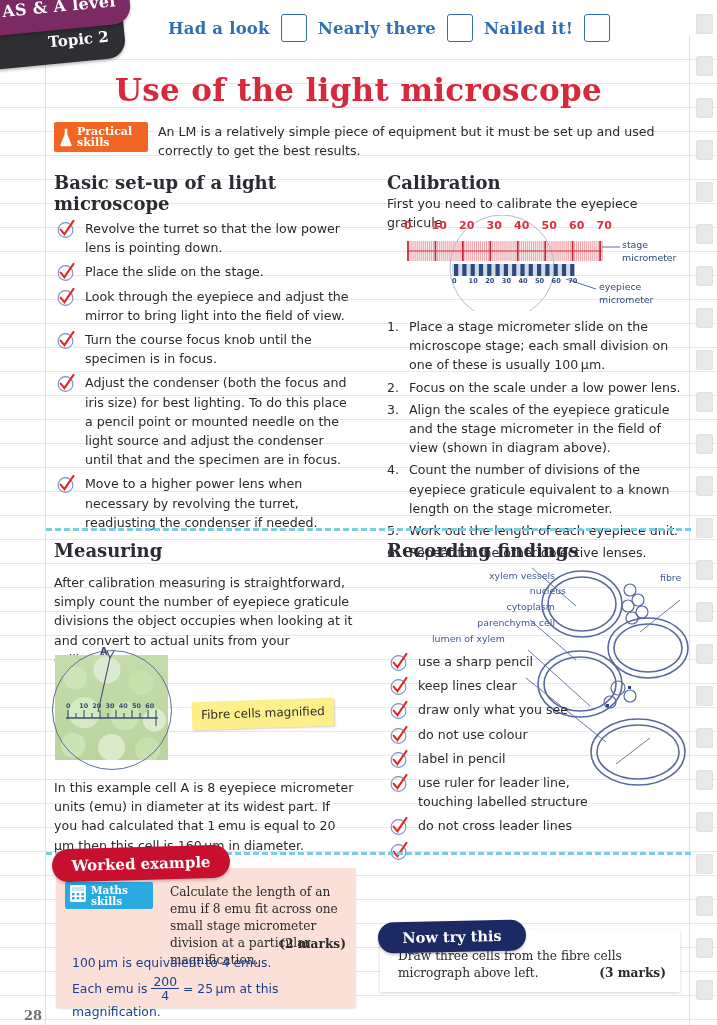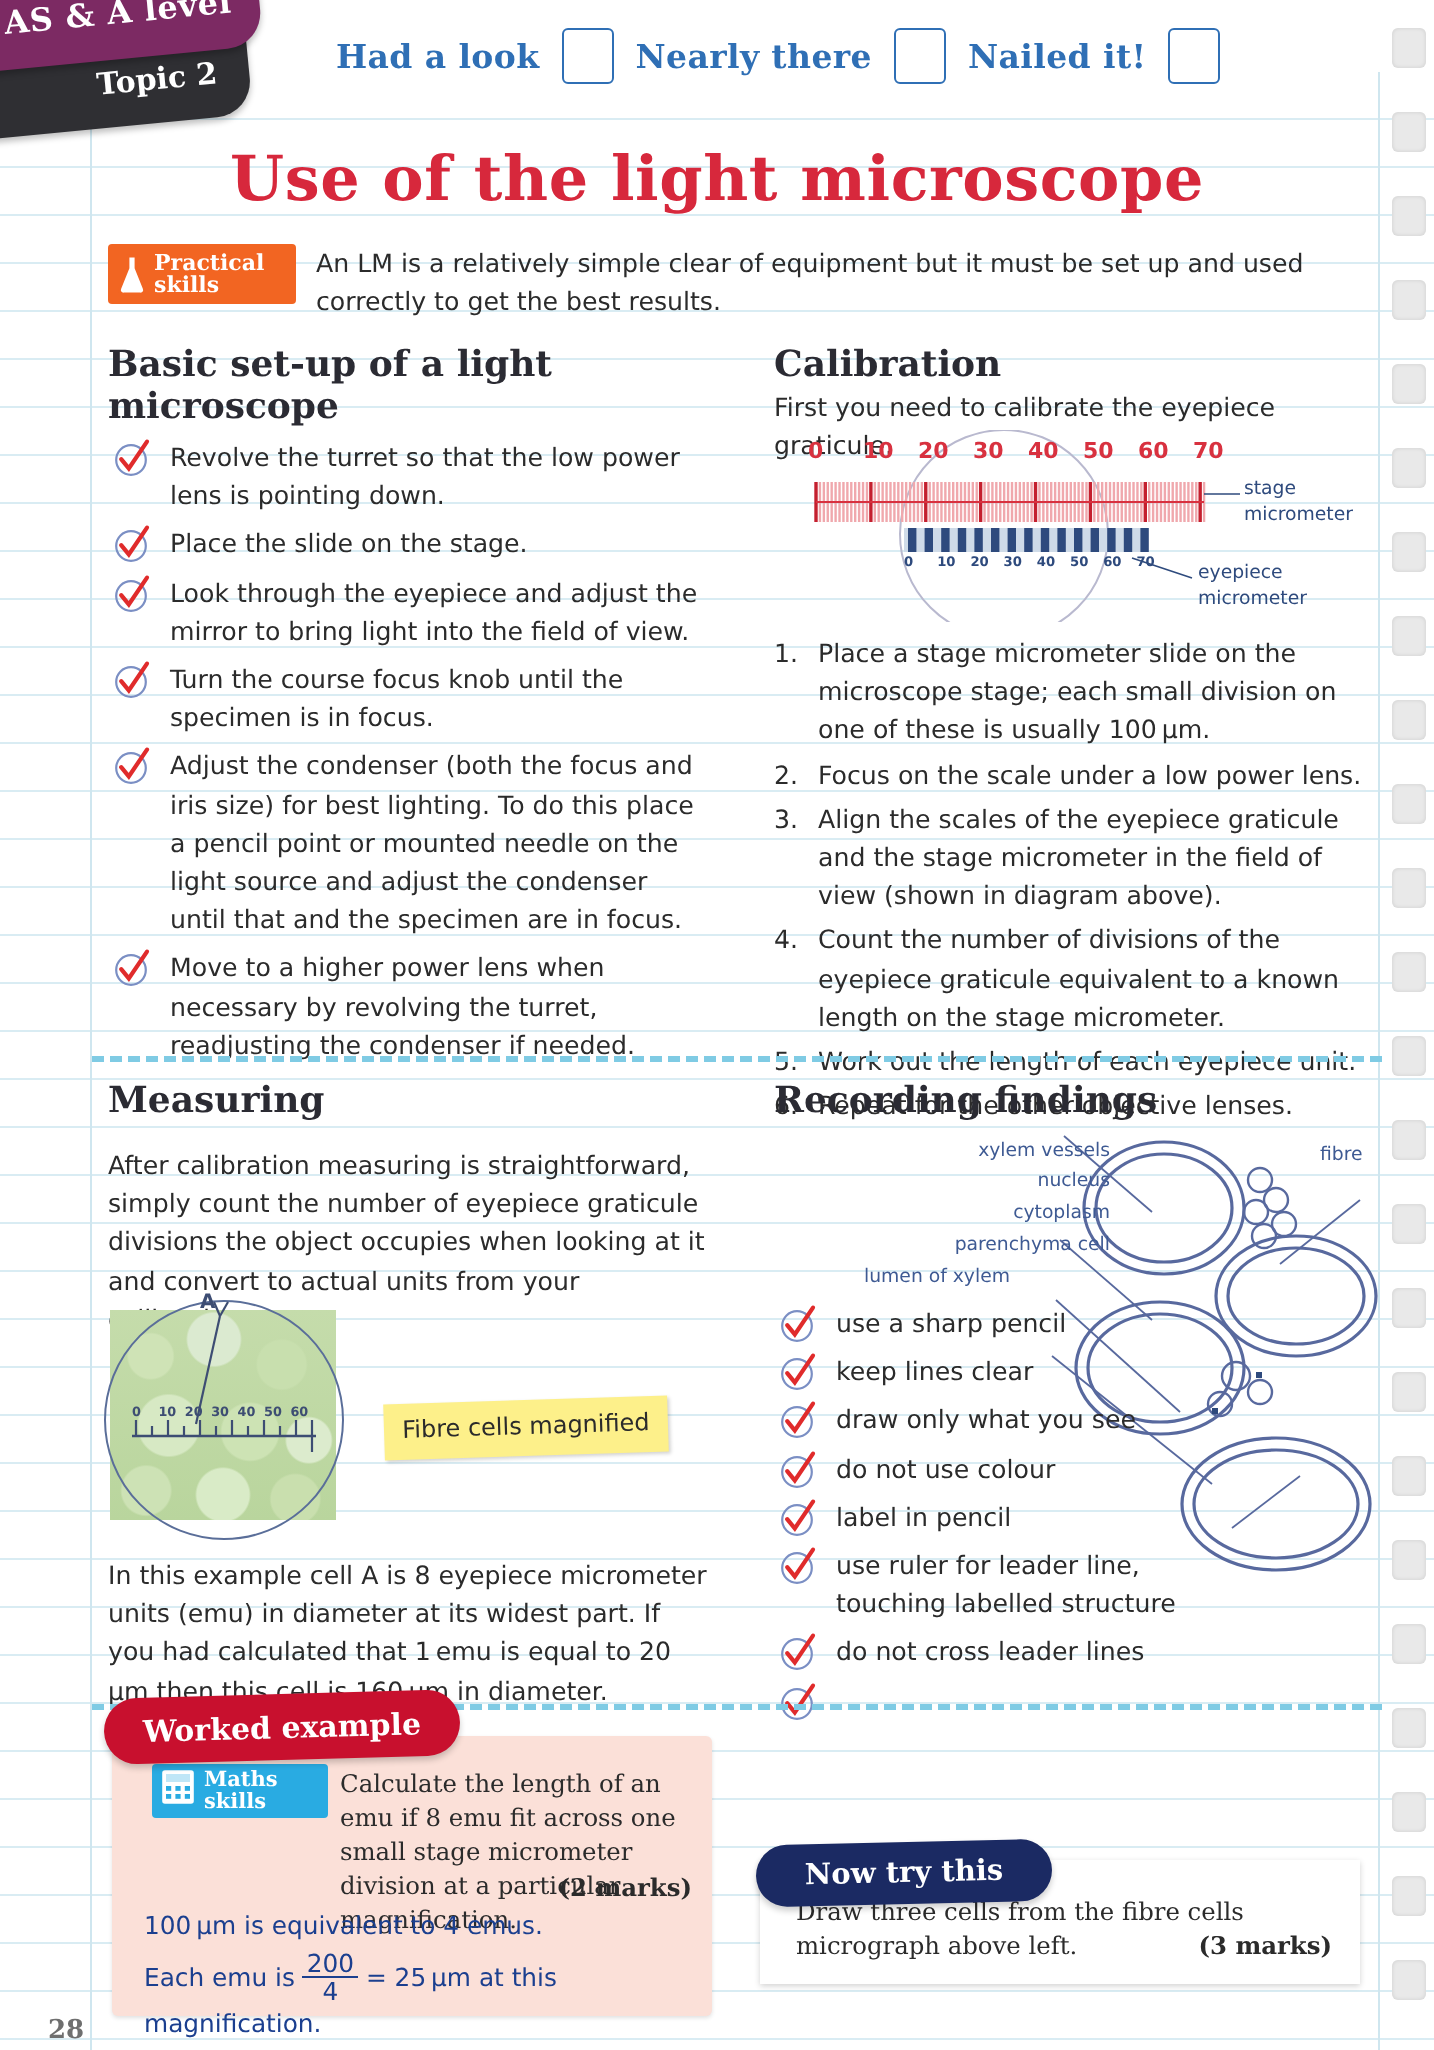--- a/index.html
+++ b/index.html
@@ -298,21 +298,21 @@
     <span class="flask">
       <svg width="16" height="22" viewBox="0 0 16 22">
         <path d="M6 2 h4 v6 l4 10 a2 2 0 0 1 -2 3 H4 a2 2 0 0 1 -2 -3 l4 -10 z" fill="#ffffff" stroke="#f26522" stroke-width="1.4"></path>
       </svg>
     </span>
     <span>
       <span class="prac-words" style="display:block">Practical</span>
       <span class="prac-words" style="display:block">skills</span>
     </span>
   </div>
-  <div id="prac-text">An LM is a relatively simple clear of equipment but it must be set up and used correctly to get the best results.</div>
+  <div id="prac-text">An LM is a relatively simple piece of equipment but it must be set up and used correctly to get the best results.</div>
 </div>
 
 <div style="position:absolute;left:54px;top:172px;width:300px;">
   <div class="col-head">Basic set-up of a light microscope</div>
   <ul class="ticklist" style="margin-top:5px" id="setup-list">
       <li><span class="tick">
           <svg width="20" height="20" viewBox="0 0 20 20">
             <circle cx="9.5" cy="11" r="7.4" fill="none" stroke="#7b8fc4" stroke-width="1.1"></circle>
             <path d="M4.6 10.6 L8.4 15.2 L17.5 1.8" fill="none" stroke="#e02b2b" stroke-width="2.1" stroke-linecap="round"></path>
           </svg>
@@ -603,21 +603,21 @@
     <line x1="10" y1="64" x2="56" y2="104"></line>
     <line x1="8" y1="94" x2="70" y2="150"></line>
     <line x1="6" y1="122" x2="86" y2="186"></line>
     <line x1="120" y1="76" x2="160" y2="44"></line>
     <line x1="96" y1="208" x2="130" y2="182"></line>
   </g>
 </svg>
 
 <div id="recording-labels">
     <div class="lbl" style="left: 455px; top: 570px; width: 100px; text-align: right;">xylem vessels</div>
-    <div class="lbl" style="left: 455px; top: 585px; width: 100px; text-align: right;">nucleus</div>
+    <div class="lbl" style="left: 466px; top: 585px; width: 100px; text-align: right;">nucleus</div>
     <div class="lbl" style="left: 440px; top: 601px; width: 115px; text-align: right;">cytoplasm</div>
     <div class="lbl" style="left: 405px; top: 617px; width: 150px; text-align: right;">parenchyma cell</div>
     <div class="lbl" style="left: 432px; top: 633px; width: 135px; text-align: left;">lumen of xylem</div>
     <div class="lbl" style="left: 660px; top: 572px; width: 50px; text-align: left;">fibre</div>
   </div>
 
 <div style="position:absolute;left:387px;top:652px;width:240px;">
   <ul class="ticklist" id="recording-list">
       <li style="margin-bottom: 5px;"><span class="tick">
           <svg width="20" height="20" viewBox="0 0 20 20">
@@ -669,21 +669,21 @@
         </span></li>
     </ul>
 </div>
 
 <div class="dashed" style="left:46px;top:852px;width:645px;"></div>
 
 <div id="we-box"></div>
 <div id="we-tab">
   <span>Worked example</span>
 </div>
-<div id="maths-badge" style="left:76px;top:882px;position:absolute;">
+<div id="maths-badge" style="left:65px;top:882px;position:absolute;">
   <span>
     <svg width="20" height="21" viewBox="0 0 20 21">
       <rect x="1.5" y="1.5" width="17" height="18" rx="2" fill="#fff" stroke="#29abe2" stroke-width="1.2"></rect>
       <rect x="4" y="4" width="12" height="4" fill="#bfe6f7"></rect>
       <g fill="#29abe2">
         <rect x="4" y="10" width="2.6" height="2.4"></rect>
           <rect x="8.7" y="10" width="2.6" height="2.4"></rect>
           <rect x="13.4" y="10" width="2.6" height="2.4"></rect>
         <rect x="4" y="14" width="2.6" height="2.4"></rect>
           <rect x="8.7" y="14" width="2.6" height="2.4"></rect>

